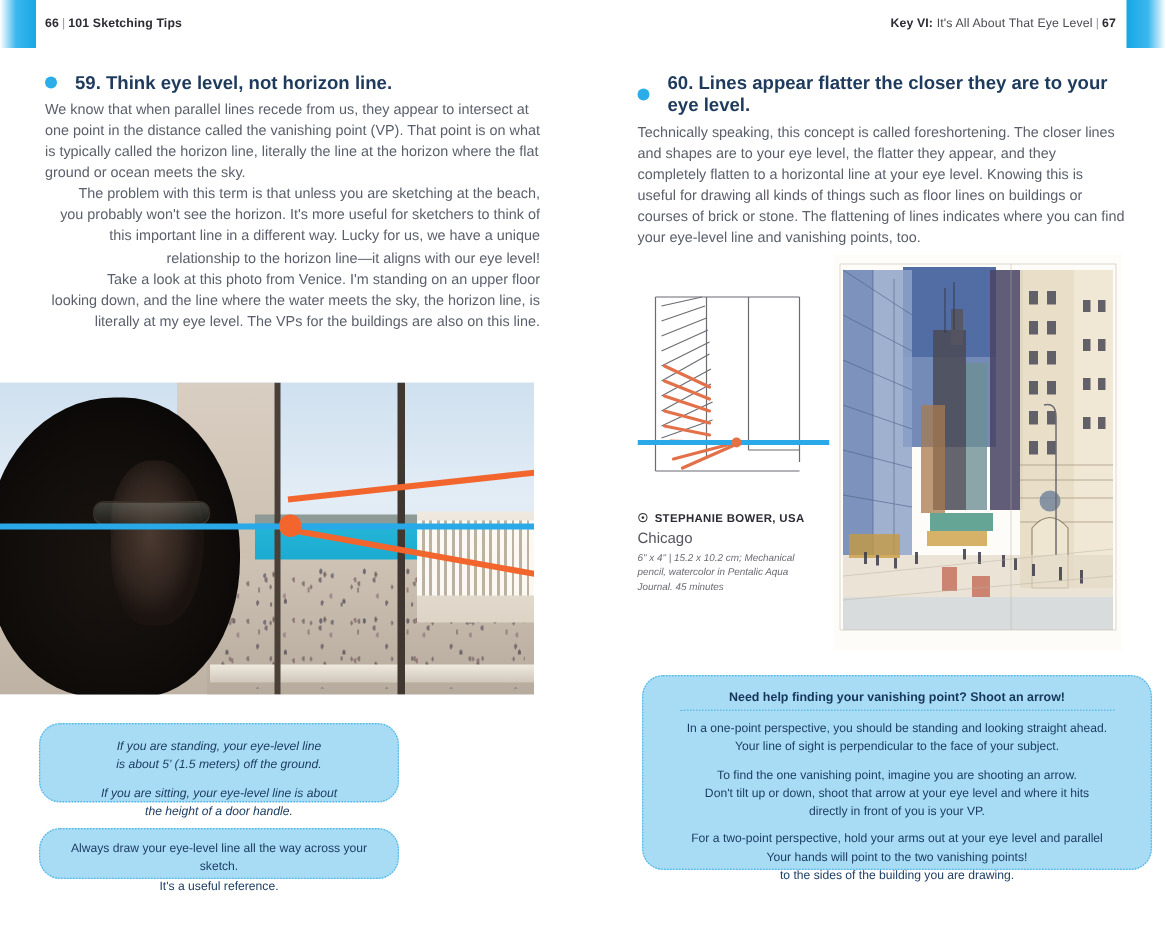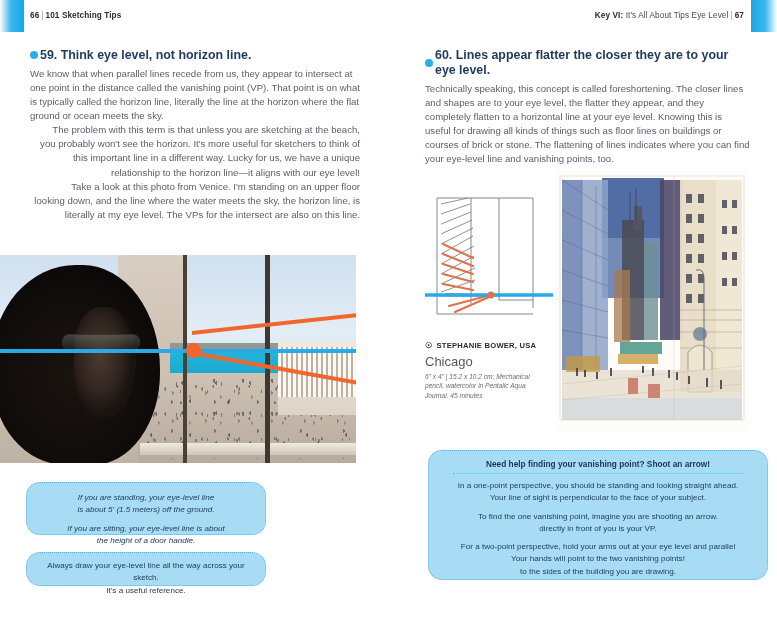--- a/index.html
+++ b/index.html
@@ -36,21 +36,21 @@
   .running-head b { color: #2b2b33; font-weight: bold; }
   .rh-sep { color: #9a9aa2; padding: 0 2px; }
 
   
   .col-left  { position: absolute; left: 30px;  top: 48px; width: 330px; }
   .col-right { position: absolute; left: 425px; top: 48px; width: 325px; }
 
   .tip-head {
     font-size: 12.4px; font-weight: bold; color: #1e3a5c;
     margin-bottom: 4px; line-height: 1.2;
-    display: flex; align-items: center; gap: 2px;
+    display: flex; align-items: center; gap: 12px;
   }
   .tip-head .bullet {
     display: inline-block; width: 8px; height: 8px; border-radius: 50%;
     background: #2badea; flex: 0 0 auto;
   }
   .body-copy {
     font-size: 9.6px; line-height: 1.47; color: #5a5f6b;
     text-align: left;
   }
   .body-copy p { margin: 0; }
@@ -165,21 +165,21 @@
   }
 
   
   .credit { position: absolute; left: 425px; top: 341px; width: 125px; }
   .credit-name {
     font-size: 7.6px; font-weight: bold; color: #2b2b33;
     letter-spacing: .25px; display: flex; align-items: center; gap: 4px;
     white-space: nowrap;
   }
   .credit-icon { font-size: 8px; color: #2b2b33; line-height: 1; }
-  .credit-loc { font-size: 13px; color: #55555f; margin-top: 3.5px; }
+  .credit-loc { font-size: 10px; color: #55555f; margin-top: 3.5px; }
   .credit-med { font-size: 6.6px; color: #6a6a74; margin-top: 3px; line-height: 1.5; font-style: italic; }
 
   
   .tipbox {
     position: absolute;
     border: 1.4px dotted #4fb7e8;
     border-radius: 14px;
     background: #a8dcf4;
     padding: 9px 12px;
     color: #1d3d63;
@@ -203,32 +203,32 @@
 
   <div class="folio-tab-left"></div>
   <div class="folio-tab-right"></div>
 
   <div class="running-head left">
     <b>66</b><span class="rh-sep">|</span><b>101 Sketching Tips</b>
   </div>
 
   <div class="running-head right">
     <b>Key VI:</b>
-    <span>It's All About Tips Eye Level</span><span class="rh-sep">|</span><b>67</b>
+    <span>It's All About That Eye Level</span><span class="rh-sep">|</span><b>67</b>
   </div>
 
   <div class="col-left">
     <div class="tip-head">
       <span class="bullet"></span>
       <span>59. Think eye level, not horizon line.</span>
     </div>
     <div class="body-copy">
       <p>We know that when parallel lines recede from us, they appear to intersect at one point in the distance called the vanishing point (VP). That point is on what is typically called the horizon line, literally the line at the horizon where the flat ground or ocean meets the sky.</p>
       <p class="indent">The problem with this term is that unless you are sketching at the beach, you probably won't see the horizon. It's more useful for sketchers to think of this important line in a different way. Lucky for us, we have a unique relationship to the horizon line—it aligns with our eye level!</p>
-      <p class="indent">Take a look at this photo from Venice. I'm standing on an upper floor looking down, and the line where the water meets the sky, the horizon line, is literally at my eye level. The VPs for the intersect are also on this line.</p>
+      <p class="indent">Take a look at this photo from Venice. I'm standing on an upper floor looking down, and the line where the water meets the sky, the horizon line, is literally at my eye level. The VPs for the buildings are also on this line.</p>
     </div>
   </div>
 
   <div class="photo-wrap">
     <div class="photo">
       <div class="ph-building-left"></div>
       <div class="ph-far-shore"></div>
       <div class="ph-water"></div>
       <div class="ph-plaza"></div>
       <div class="ph-crowd"></div>
@@ -424,20 +424,21 @@
   </div>
 
   <div class="tipbox" id="tipbox-arrow">
     <div class="boxhead">Need help finding your vanishing point? Shoot an arrow!</div>
     <div class="para">
       <div class="line">In a one-point perspective, you should be standing and looking straight ahead.</div>
       <div class="line">Your line of sight is perpendicular to the face of your subject.</div>
     </div>
     <div class="para">
       <div class="line">To find the one vanishing point, imagine you are shooting an arrow.</div>
+      <div class="line">Don't tilt up or down, shoot that arrow at your eye level and where it hits</div>
       <div class="line">directly in front of you is your VP.</div>
     </div>
     <div class="para">
       <div class="line">For a two-point perspective, hold your arms out at your eye level and parallel</div>
       <div class="line">Your hands will point to the two vanishing points!</div>
       <div class="line">to the sides of the building you are drawing.</div>
     </div>
   </div>
 
 </div>

